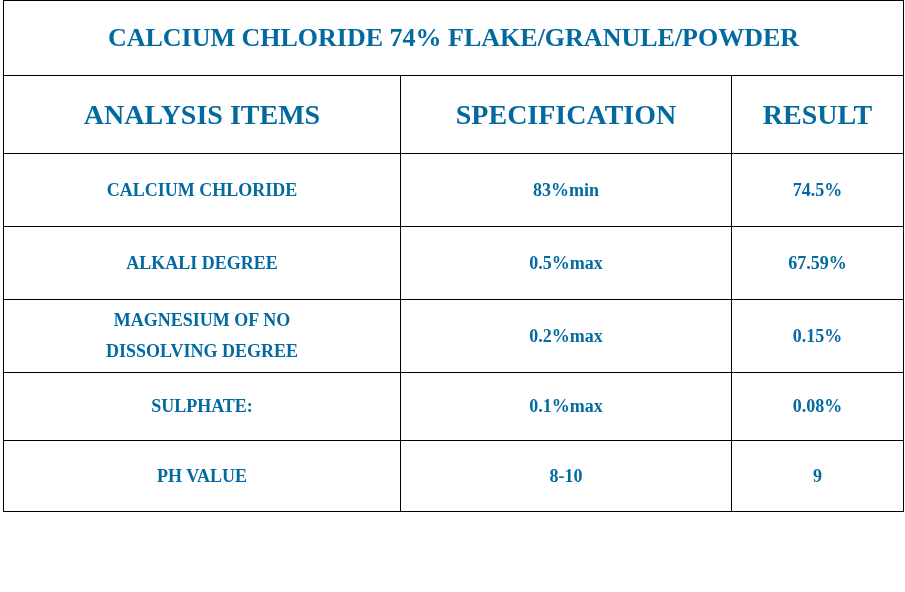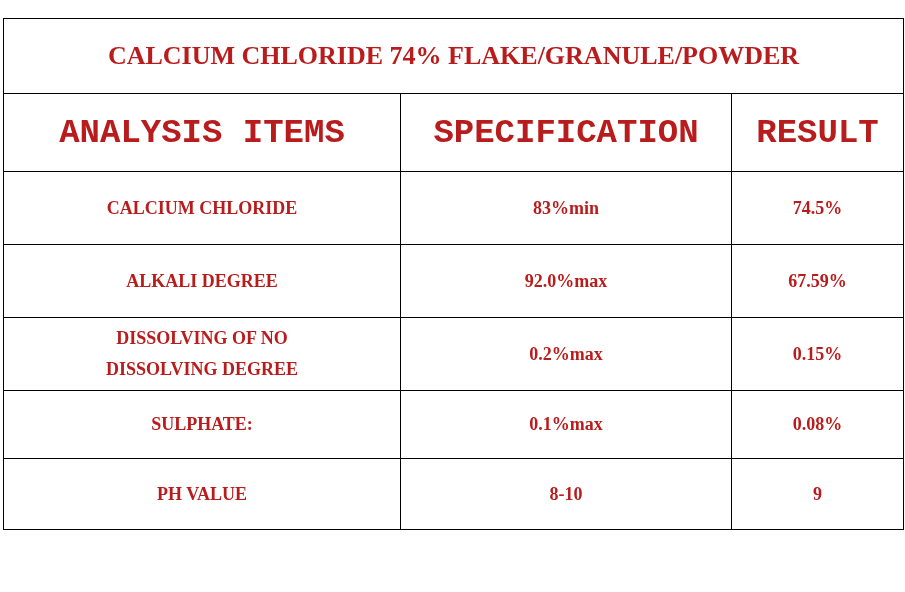--- a/index.html
+++ b/index.html
@@ -1,30 +1,30 @@
 <!DOCTYPE html>
 <html><head>
 <meta charset="utf-8">
 <style>
   html, body { margin: 0; padding: 0; background: #ffffff; }
   body { width: 905px; height: 592px; position: relative; overflow: hidden; }
   table.spec {
-    position: absolute; left: 3px; top: 18px;
+    position: absolute; left: 3px; top: 0;
     width: 900px; border-collapse: collapse;
     font-family: "Liberation Serif", "DejaVu Serif", serif;
-    font-weight: bold; color: #b91c1c;
+    font-weight: bold; color: #0369a1;
     table-layout: fixed;
   }
   table.spec td, table.spec th {
     border: 1.5px solid #000;
     text-align: center; vertical-align: middle;
     padding: 0 6px; font-weight: bold;
   }
   .title-cell { height: 74px; font-size: 26px; }
-  .head-cell { height: 77px; font-size: 34px; font-family: Liberation Mono, monospace; }
+  .head-cell { height: 77px; font-size: 28px; }
   .body-cell { font-size: 18px; line-height: 31px; }
   col.c1 { width: 397px; }
   col.c2 { width: 331px; }
   col.c3 { width: 172px; }
 </style>
 </head>
 <body>
 
 <table class="spec">
   <colgroup>
@@ -41,26 +41,26 @@
     <td class="head-cell">SPECIFICATION</td>
     <td class="head-cell">RESULT</td>
   </tr>
   <tr style="height:73px">
     <td class="body-cell">CALCIUM CHLORIDE</td>
     <td class="body-cell">83%min</td>
     <td class="body-cell">74.5%</td>
   </tr>
   <tr style="height:73px">
     <td class="body-cell">ALKALI DEGREE</td>
-    <td class="body-cell">92.0%max</td>
+    <td class="body-cell">0.5%max</td>
     <td class="body-cell">67.59%</td>
   </tr>
   <tr style="height:73px">
     <td class="body-cell">
-      <div>DISSOLVING OF NO</div>
+      <div>MAGNESIUM OF NO</div>
       <div>DISSOLVING DEGREE</div>
     </td>
     <td class="body-cell">0.2%max</td>
     <td class="body-cell">0.15%</td>
   </tr>
   <tr style="height:68px">
     <td class="body-cell">SULPHATE:</td>
     <td class="body-cell">0.1%max</td>
     <td class="body-cell">0.08%</td>
   </tr>

